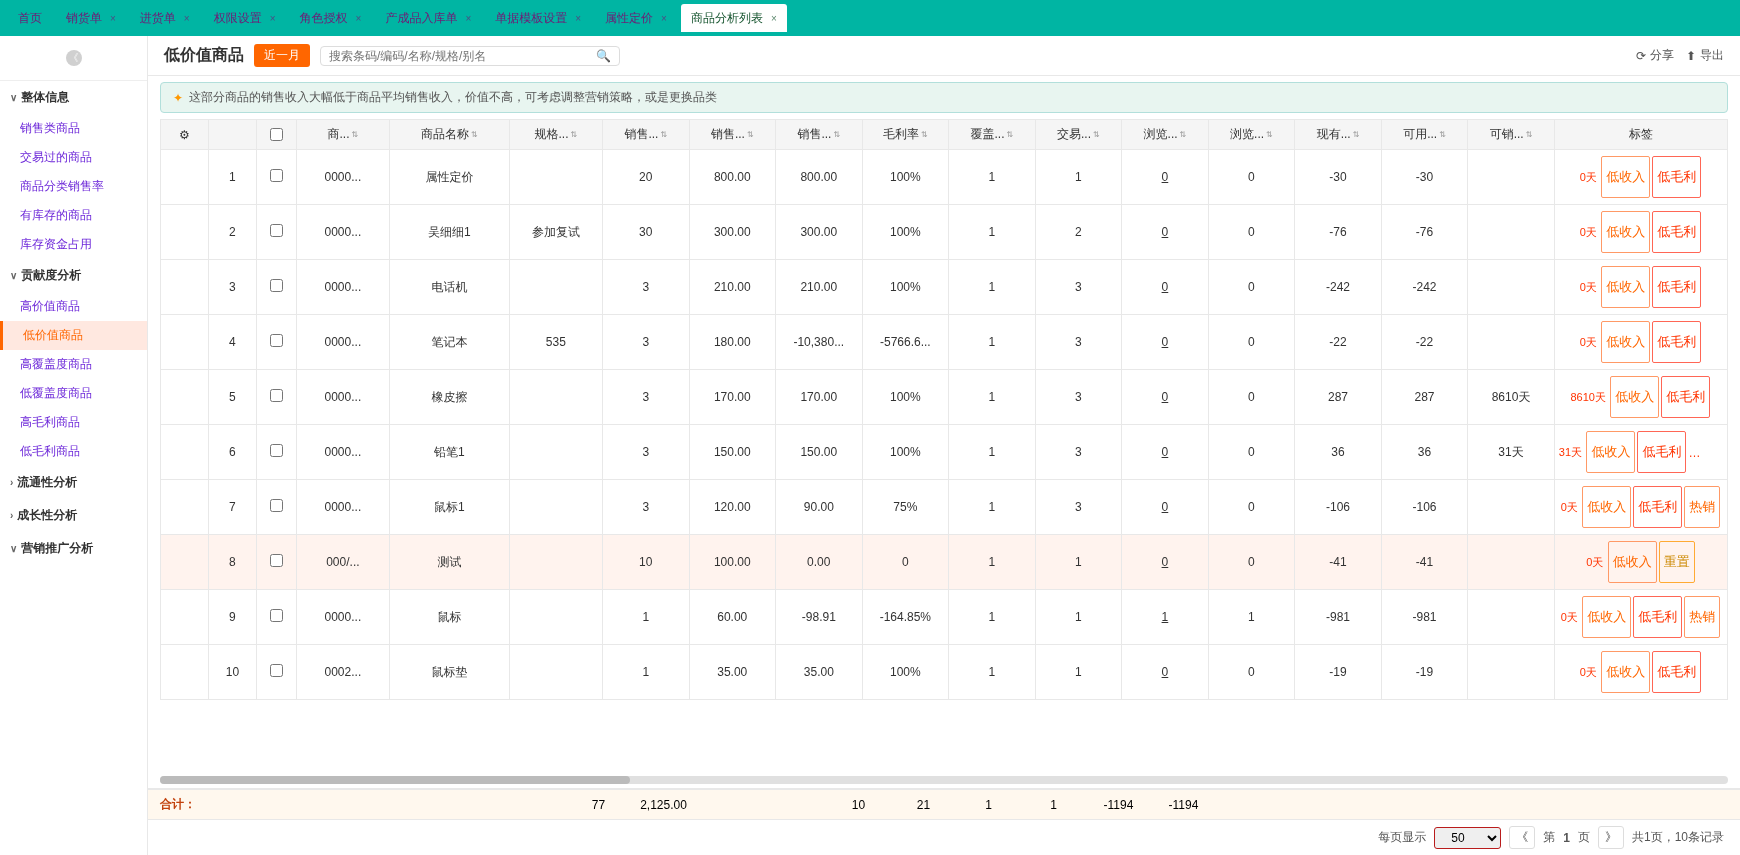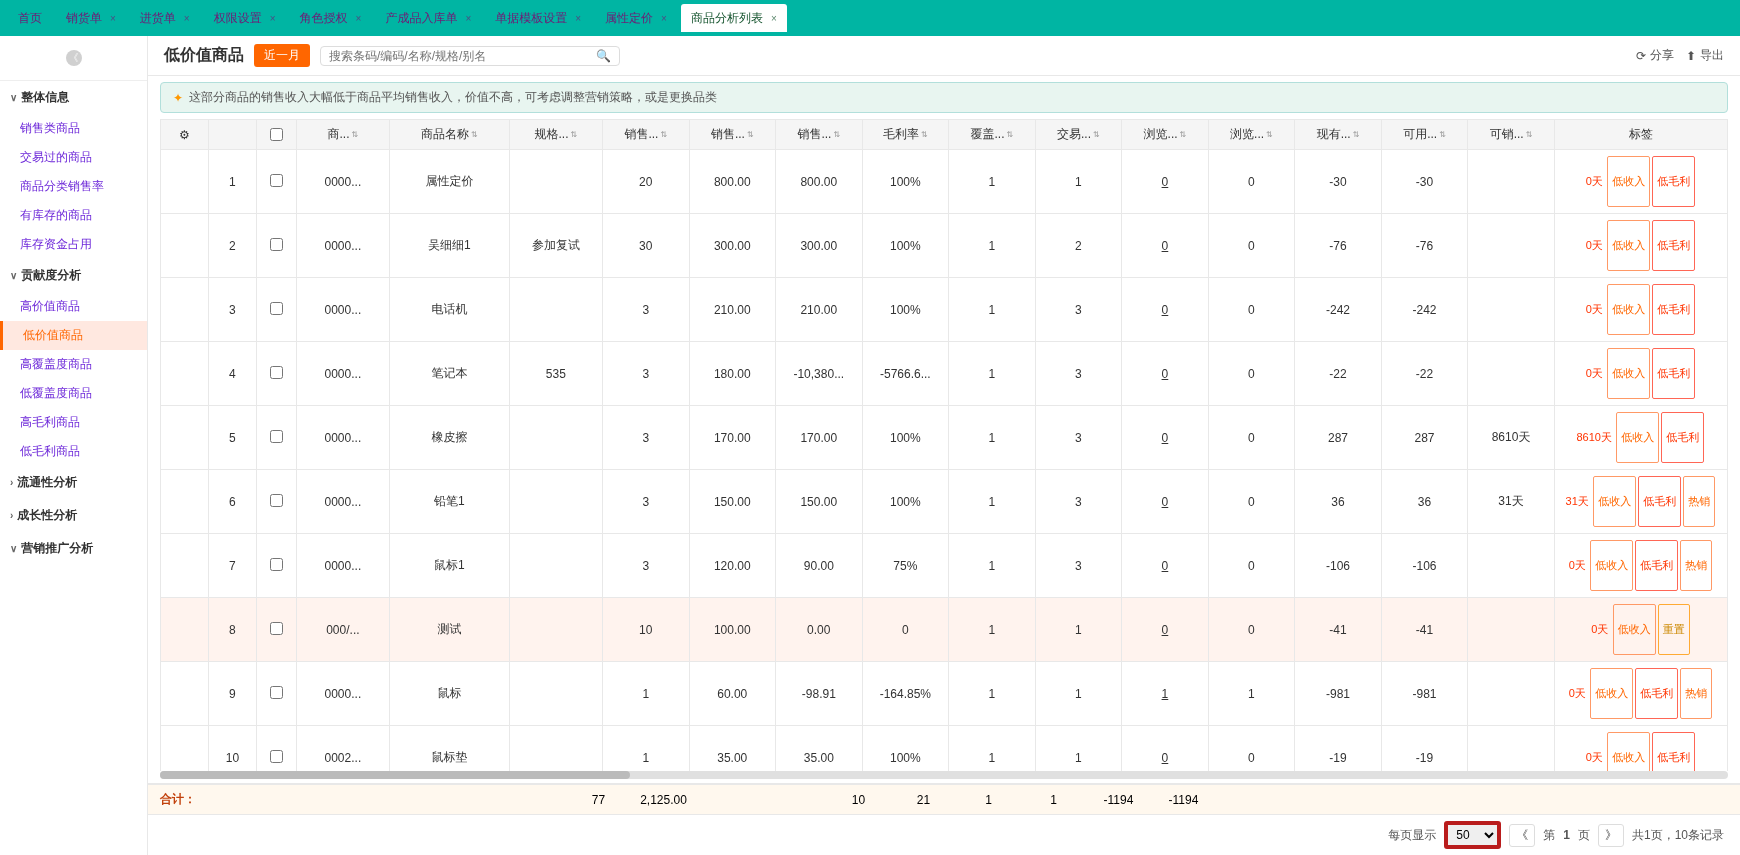--- a/index.html
+++ b/index.html
@@ -184,23 +184,23 @@
       padding: 5px 4px;
       text-align: center;
       color: #333;
       white-space: nowrap;
       overflow: hidden;
       text-overflow: ellipsis;
     }
     tbody tr.highlighted { background: #fff3ee; }
     .tag {
       display: inline-block;
-      padding: 17px 4px;
+      padding: 11px 4px;
       border-radius: 2px;
-      font-size: 11px;
+      font-size: 13px;
       margin: 1px;
     }
     .tag-orange { color: #ff6600; border: 1px solid #ff9966; }
     .tag-red { color: #ff3300; border: 1px solid #ff6655; }
     .tag-yellow { color: #cc8800; border: 1px solid #ffaa33; }
     .day-tag { color: #ff3300; font-size: 11px; }
     .underline { text-decoration: underline; cursor: pointer; }
     .checkbox-cell { width: 28px; }
     input[type="checkbox"] { cursor: pointer; }
 
@@ -230,23 +230,23 @@
       display: flex;
       align-items: center;
       justify-content: flex-end;
       padding: 6px 16px;
       border-top: 1px solid #e8e8e8;
       gap: 8px;
       background: #fff;
     }
     .pagination-bar span { color: #555; }
     .page-size-select {
-      border: 4px solid #b91c1c;
+      border: 1px solid #b91c1c;
       border-radius: 3px;
-      padding: 2px 4px;
+      padding: 2px 12px;
       font-size: 12px;
     }
     .pg-btn {
       border: 1px solid #ddd;
       background: #fff;
       padding: 2px 6px;
       cursor: pointer;
       border-radius: 3px;
       font-size: 12px;
       color: #333;

